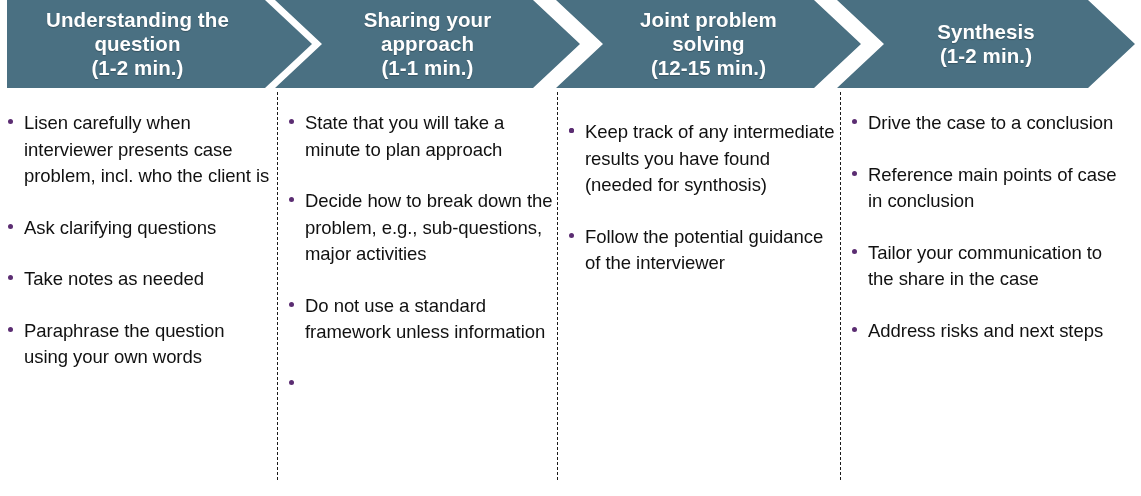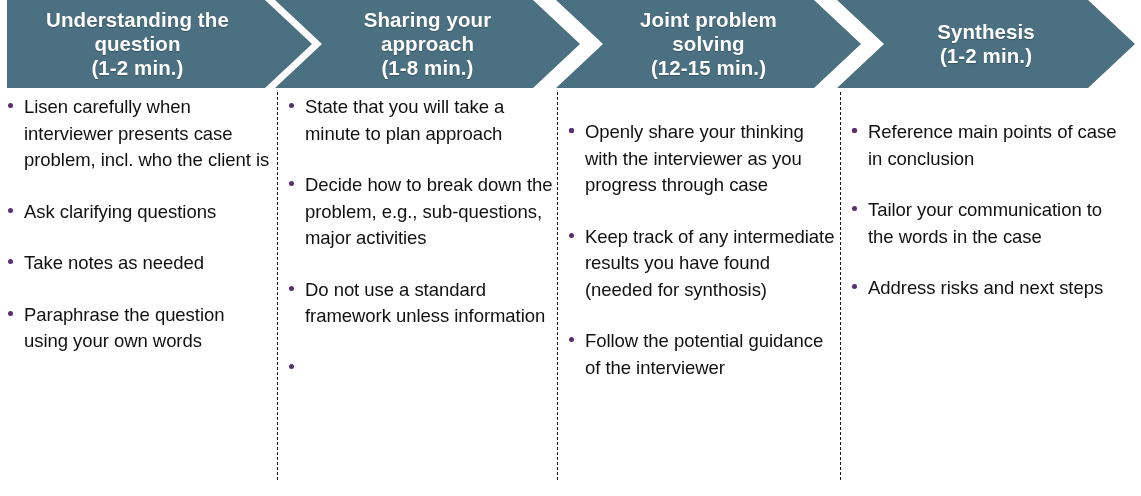--- a/index.html
+++ b/index.html
@@ -100,20 +100,21 @@
     padding: 0;
   }
   .bullet-item {
     position: relative;
     padding-left: 18px;
     margin-bottom: 25px;
     font-size: 18.5px;
     line-height: 26.5px;
     color: #111111;
     letter-spacing: -0.05px;
+    margin-top: 16px;
   }
   .bullet-item:last-child { margin-bottom: 0; }
   .bullet-dot {
     position: absolute;
     left: 2px;
     top: 9px;
     width: 5px;
     height: 5px;
     border-radius: 50%;
     background: #5B2D72;
@@ -138,21 +139,21 @@
 
   <div id="header-band">
     <div class="chevron" id="chev-1">
       <div class="chev-label">Understanding the
 question
 (1-2 min.)</div>
     </div>
     <div class="chevron" id="chev-2">
       <div class="chev-label">Sharing your
 approach
-(1-8 min.)</div>
+(1-1 min.)</div>
     </div>
     <div class="chevron" id="chev-3">
       <div class="chev-label">Joint problem
 solving
 (12-15 min.)</div>
     </div>
     <div class="chevron" id="chev-4">
       <div class="chev-label">Synthesis
 (1-2 min.)</div>
     </div>
@@ -203,45 +204,42 @@
     </ul>
   </div>
 
   <div class="column" id="col-3">
     <ul class="bullet-list">
       <li class="bullet-item">
         <span class="bullet-dot"></span>
       </li>
       <li class="bullet-item">
         <span class="bullet-dot"></span>
-        <span>Openly share your thinking with the interviewer as you progress through case</span>
-      </li>
-      <li class="bullet-item">
-        <span class="bullet-dot"></span>
         <span>Keep track of any intermediate results you have found (needed for synthosis)</span>
       </li>
       <li class="bullet-item">
         <span class="bullet-dot"></span>
         <span>Follow the potential guidance of the interviewer</span>
       </li>
     </ul>
   </div>
 
   <div class="column" id="col-4">
     <ul class="bullet-list">
       <li class="bullet-item">
         <span class="bullet-dot"></span>
+        <span>Drive the case to a conclusion</span>
       </li>
       <li class="bullet-item">
         <span class="bullet-dot"></span>
         <span>Reference main points of case in conclusion</span>
       </li>
       <li class="bullet-item">
         <span class="bullet-dot"></span>
-        <span>Tailor your communication to the words in the case</span>
+        <span>Tailor your communication to the share in the case</span>
       </li>
       <li class="bullet-item">
         <span class="bullet-dot"></span>
         <span>Address risks and next steps</span>
       </li>
     </ul>
   </div>
 
 </div>
 

